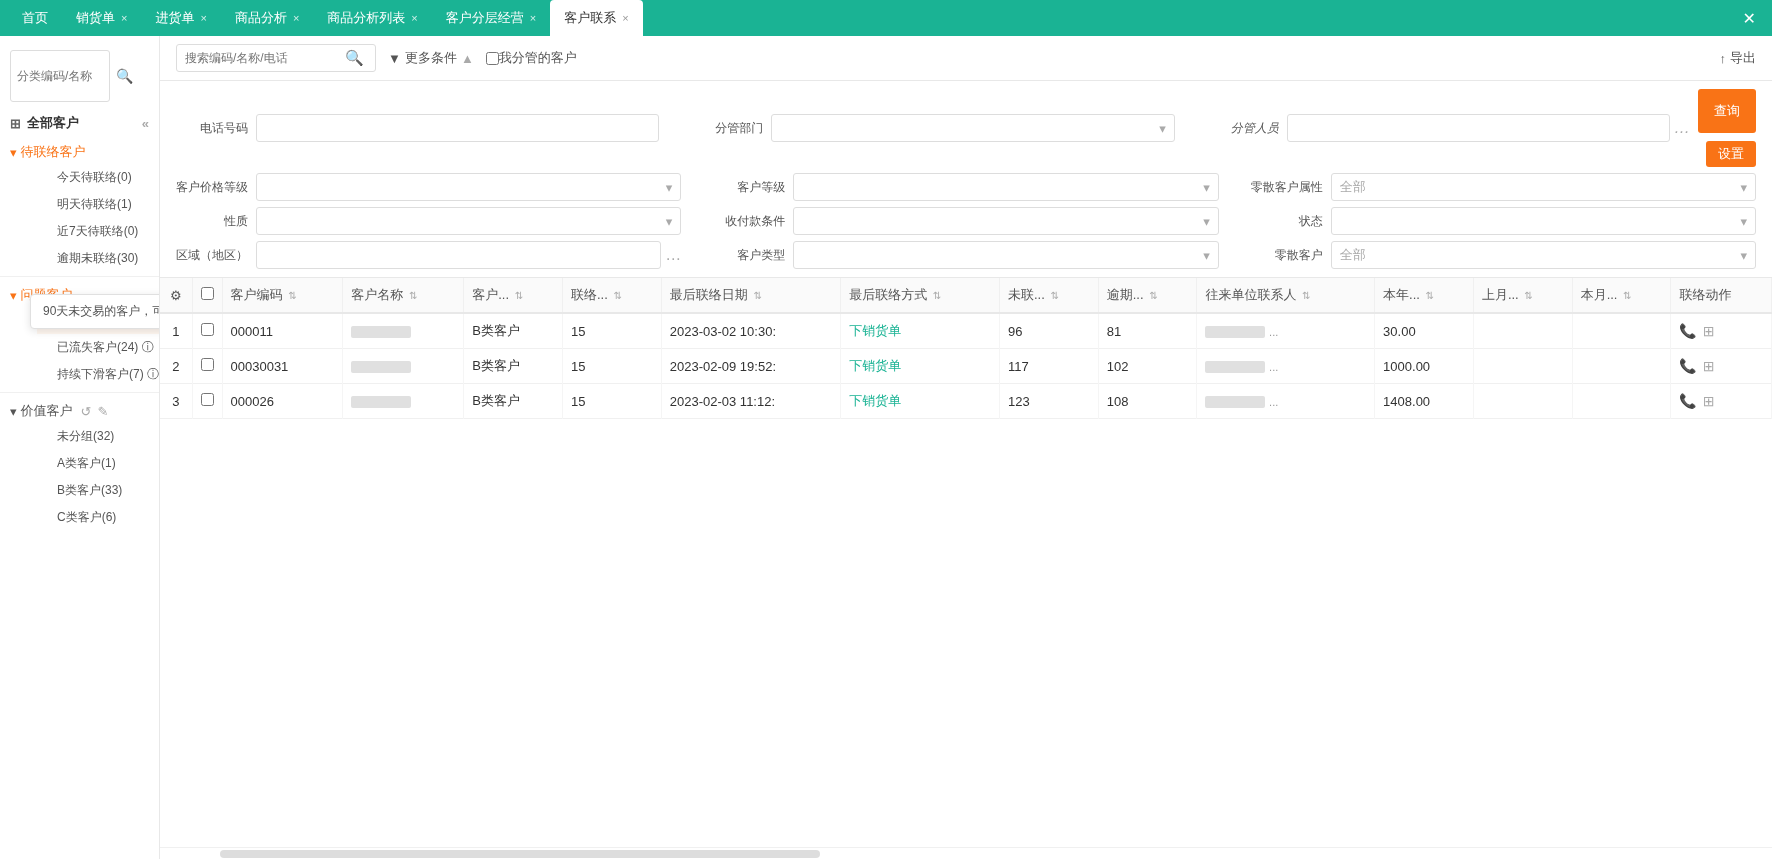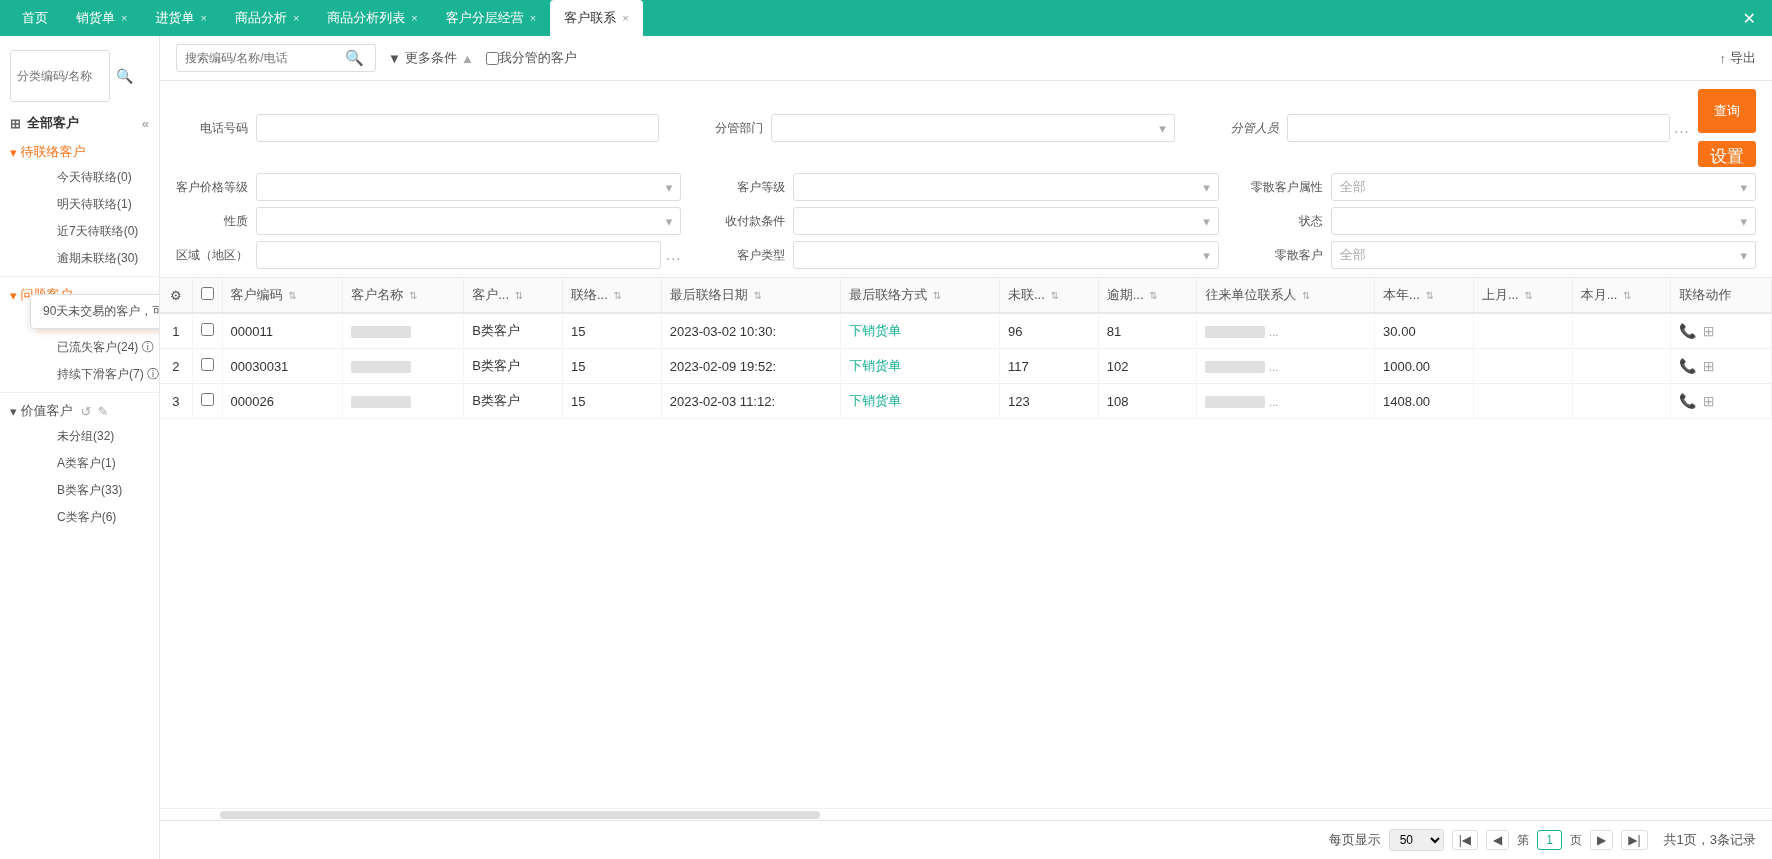--- a/index.html
+++ b/index.html
@@ -259,21 +259,21 @@
       font-size: 13px;
       cursor: pointer;
       height: 44px;
     }
     .settings-btn {
       background: #f97316;
       color: #fff;
       border: none;
       border-radius: 3px;
       padding: 4px 12px;
-      font-size: 17px;
+      font-size: 13px;
       cursor: pointer;
       height: 26px;
       margin-top: 4px;
     }
     .action-btns {
       display: flex;
       flex-direction: column;
       align-items: flex-end;
       gap: 4px;
       padding-left: 8px;
@@ -680,31 +680,15 @@
       </td>
     </tr>
           </tbody>
       </table>
     </div>
 
     <div style="height:12px;background:#fff;border-top:1px solid #f0f0f0;">
       <div style="height:8px;margin:2px 60px;background:#ddd;border-radius:4px;width:600px;"></div>
     </div>
 
-    <div class="pagination-bar">
-      <span class="page-size-label">每页显示</span>
-      <select class="page-size-select">
-        <option>50</option>
-        <option>100</option>
-        <option>200</option>
-      </select>
-      <button class="page-nav-btn">|◀</button>
-      <button class="page-nav-btn">◀</button>
-      <span style="font-size:12px;color:#555;">第</span>
-      <span class="page-num">1</span>
-      <span style="font-size:12px;color:#555;">页</span>
-      <button class="page-nav-btn">▶</button>
-      <button class="page-nav-btn">▶|</button>
-      <span style="margin-left:8px;">共1页，3条记录</span>
-    </div>
 
   </div>
 </div>
 
 </body></html>

